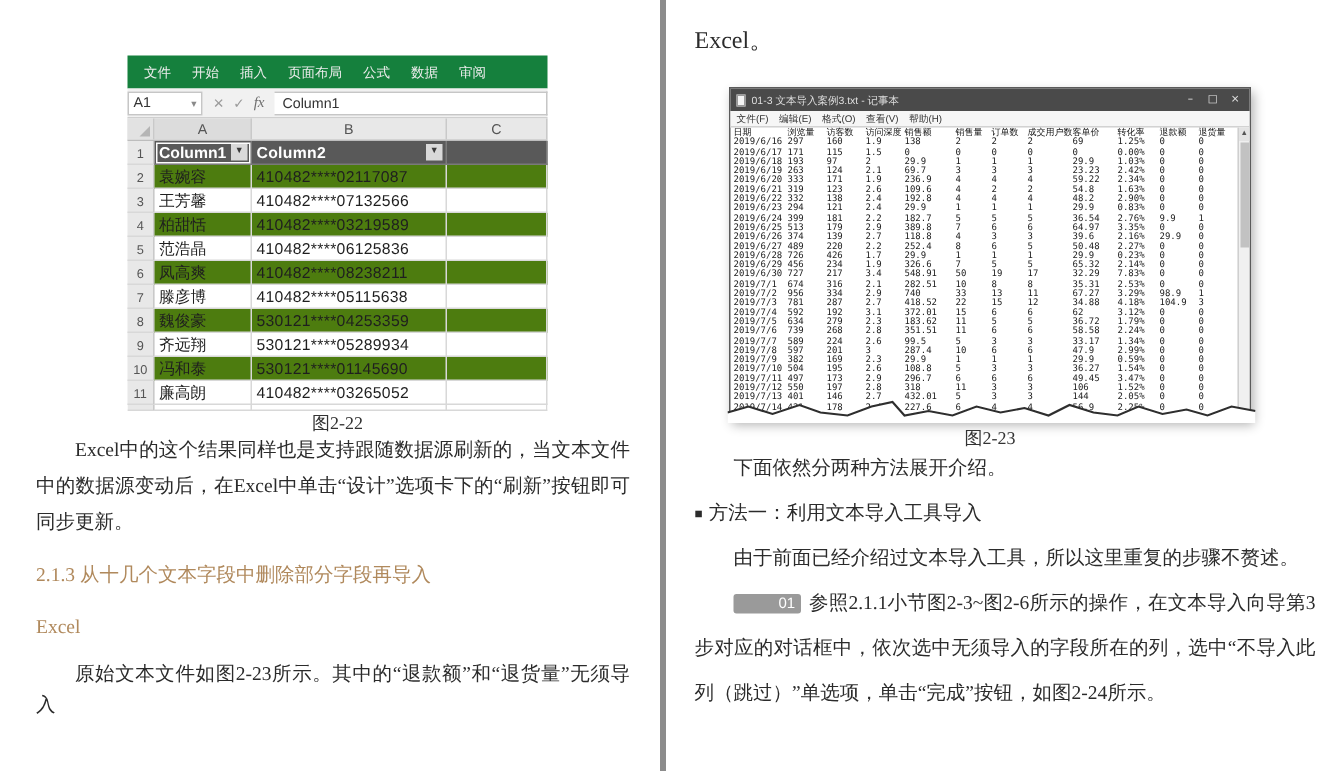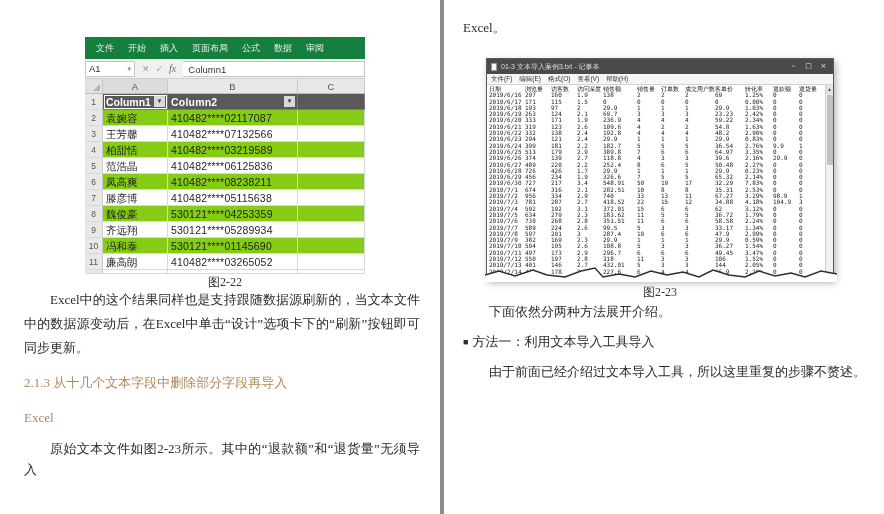--- a/index.html
+++ b/index.html
@@ -27,21 +27,21 @@
   .xl-fxbtns .fx { font-style:italic; font-family:"Liberation Serif", serif; color:#6f6f6f; font-size:10px; }
   .xl-field { flex:1; height:16px; background:#fff; border:1px solid #c6c6c6; border-left:none; font-size:9.5px; color:#333; padding-left:5px; line-height:15px; }
   .xl-colheads { display:flex; height:15px; background:#e8e8e8; border-bottom:1px solid #bdbdbd; }
   .xl-corner { width:18px; border-right:1px solid #c9c9c9; position:relative; background:#e2e2e2; }
   .xl-corner:after { content:""; position:absolute; right:2px; bottom:2px; border-style:solid; border-width:0 0 7px 7px; border-color:transparent transparent #b5b5b5 transparent; }
   .xl-colhead { font-size:9.5px; color:#555; text-align:center; line-height:15px; border-right:1px solid #c9c9c9; }
   .xl-col0 { width:65px; background:#dcdcdc; }
   .xl-col1 { width:130px; }
   .xl-col2 { flex:1; }
   .xl-row { display:flex; height:16px; background:#fff; }
-  .xl-row.band .xl-cell { background:#84cc16; }
+  .xl-row.band .xl-cell { background:#4d7c0f; }
   .xl-rn { width:18px; background:#e8e8e8; color:#555; font-size:8.5px; text-align:center; line-height:16px; border-right:1px solid #c9c9c9; border-bottom:1px solid #d8d8d8; }
   .xl-cell { font-size:10.5px; color:#1f1f1f; line-height:16px; border-right:1px solid #d8d8d8; border-bottom:1px solid #d8d8d8; padding-left:3px; white-space:nowrap; overflow:hidden; }
   .xl-colcell0 { width:65px; }
   .xl-colcell1 { width:130px; letter-spacing:0.2px; }
   .xl-colcell2 { flex:1; }
   .xl-row.hdr .xl-cell { background:#595959; color:#ffffff; font-weight:bold; display:flex; align-items:center; justify-content:space-between; padding-right:2px; border-right:1px solid #7a7a7a; border-bottom:1px solid #7a7a7a; }
   .xl-row.hdr .xl-colcell0 { outline:1px solid #fdfdfd; outline-offset:-2px; }
   .xl-filter { width:11px; height:11px; background:#d9d9d9; color:#3a3a3a; font-size:6px; line-height:11px; text-align:center; flex:0 0 auto; }
   .xl-row.partial { height:4px; overflow:hidden; }
 
@@ -50,21 +50,21 @@
   .cap-right { left:40px; top:284px; width:348px; }
 
   
   .lp-text { position:absolute; left:24px; top:288px; width:396px; text-align:justify; }
   .lp-text p { font-size:13px; line-height:24px; text-indent:2em; }
   .lp-text p.tight { line-height:21px; }
   .section-heading { margin-top:5px; margin-bottom:3px; color:#b0895c; font-size:13px; line-height:35px; font-weight:normal; }
   .section-heading span { display:block; }
 
   
-  .rp-topline { position:absolute; left:17px; top:18px; width:414px; font-size:13px; line-height:20px; }
+  .rp-topline { position:absolute; left:17px; top:18px; width:414px; font-size:16px; line-height:20px; }
 
   .notepad { position:absolute; left:40px; top:58px; width:348px; height:222px; background:#fff; border:1px solid #5a5a5a; box-shadow:2px 3px 7px rgba(0,0,0,.3); }
   .np-titlebar { height:15px; background:#4a4a4a; display:flex; align-items:center; padding:0 2px 0 4px; }
   .np-appicon { width:6px; height:8px; background:#f4f4f4; border:1px solid #9a9a9a; margin-right:4px; flex:0 0 auto; }
   .np-title { color:#dedede; font-size:7px; font-family:"Liberation Sans", sans-serif; white-space:nowrap; overflow:hidden; flex:1; }
   .np-ctrl { width:15px; text-align:center; color:#e3e3e3; font-size:7px; line-height:15px; font-family:"DejaVu Sans", sans-serif; }
   .np-menubar { height:11px; background:#f6f6f6; border-bottom:1px solid #d2d2d2; display:flex; align-items:center; gap:7px; padding-left:4px; }
   .np-menu { font-size:6.5px; color:#333; font-family:"Liberation Sans", sans-serif; white-space:nowrap; }
   .np-content { position:relative; height:194px; overflow:hidden; padding:1px 0 0 2px; font-family:"DejaVu Sans Mono", monospace; }
   .np-row { display:grid; grid-template-columns:36px 26px 26px 26px 34px 24px 24px 30px 30px 28px 26px 17px; line-height:6.3px; height:6.3px; }
@@ -664,14 +664,15 @@
       <polyline points="0,10 14,6 30,11 48,5 62,10 80,12 96,6 110,3 118,12 134,9 150,12 166,6 182,10 198,7 214,12 228,5 244,10 260,12 274,6 290,11 306,8 320,12 336,6 352,9" fill="none" stroke="#2e2e2e" stroke-width="1.4"></polyline>
     </svg>
   </div>
 
   <div class="figure-caption cap-right">图2-23</div>
 
   <div class="rp-body">
     <p class="indent">下面依然分两种方法展开介绍。</p>
     <p class="method-line"><span class="bullet">■</span><span>方法一：利用文本导入工具导入</span></p>
     <p class="indent">由于前面已经介绍过文本导入工具，所以这里重复的步骤不赘述。</p>
+    <p class="step-para"><span class="step-badge">01</span><span>参照2.1.1小节图2-3~图2-6所示的操作，在文本导入向导第3步对应的对话框中，依次选中无须导入的字段所在的列，选中“不导入此列（跳过）”单选项，单击“完成”按钮，如图2-24所示。</span></p>
   </div>
 </div>
 
 </body></html>

